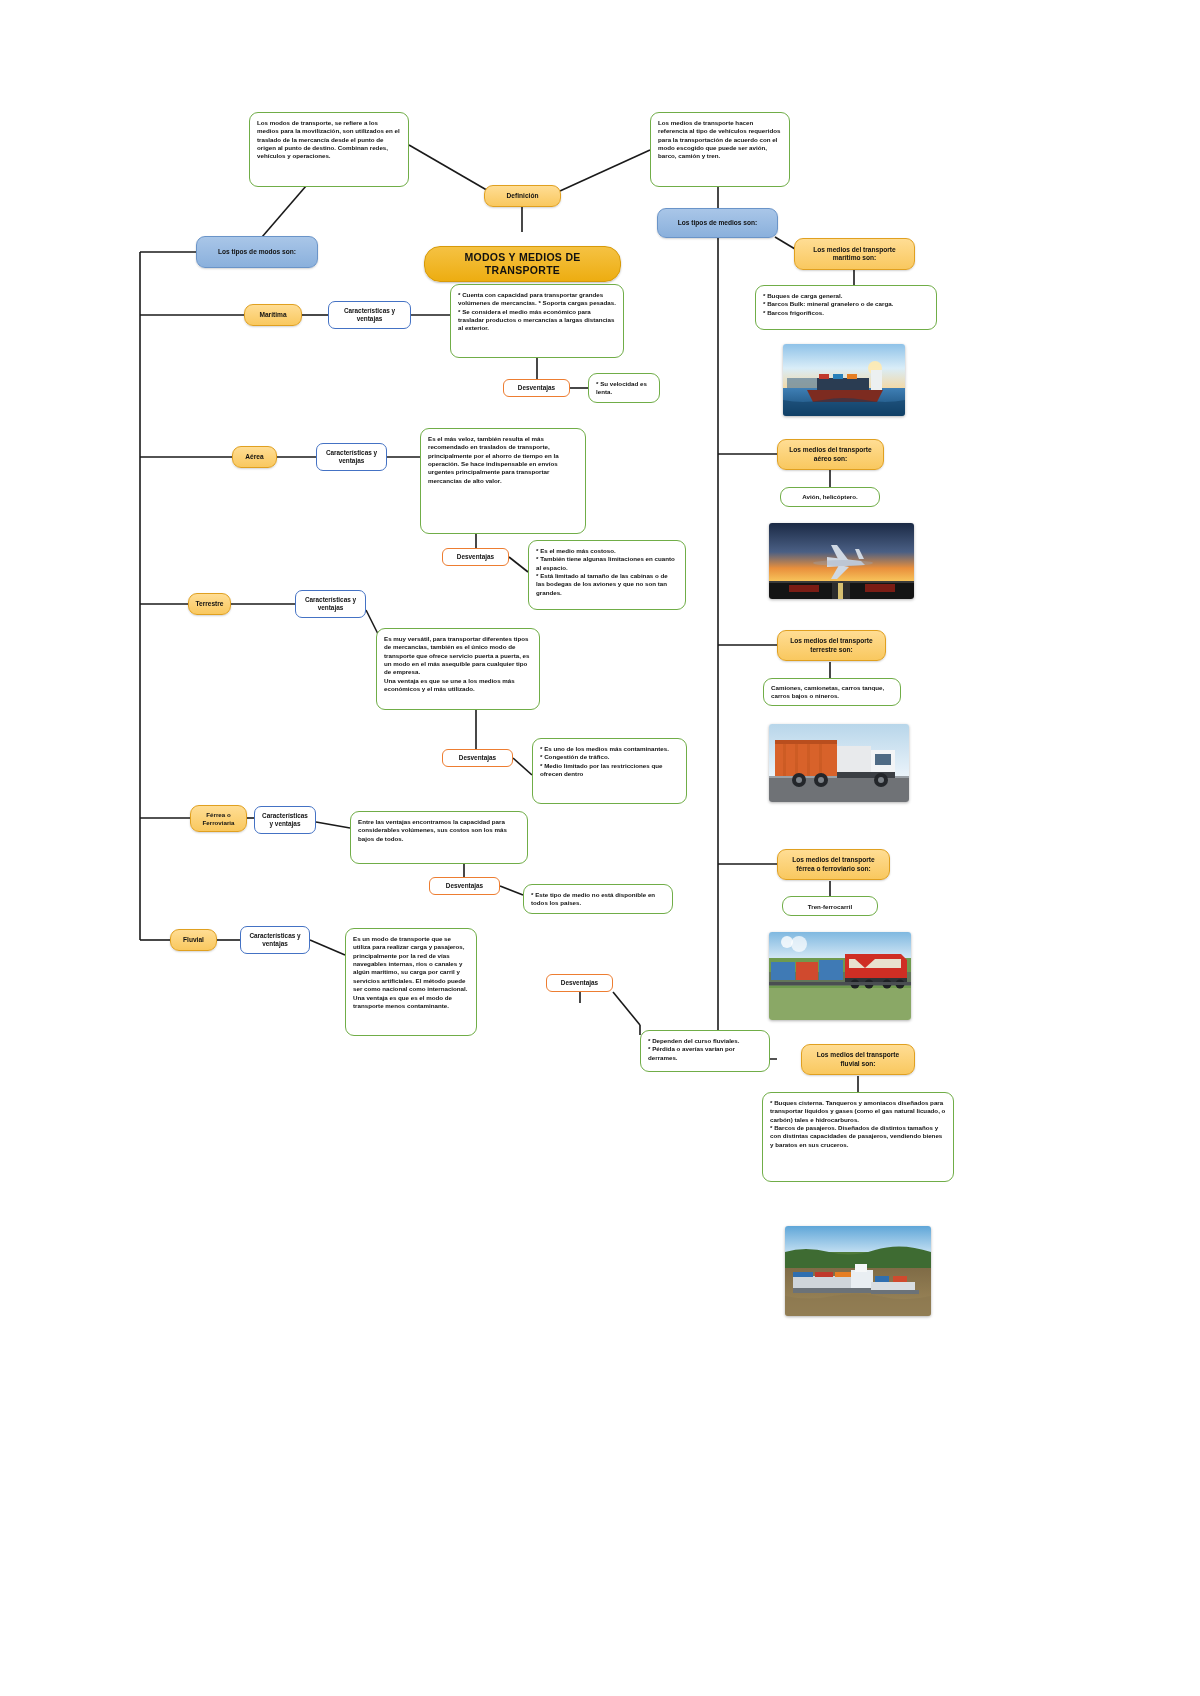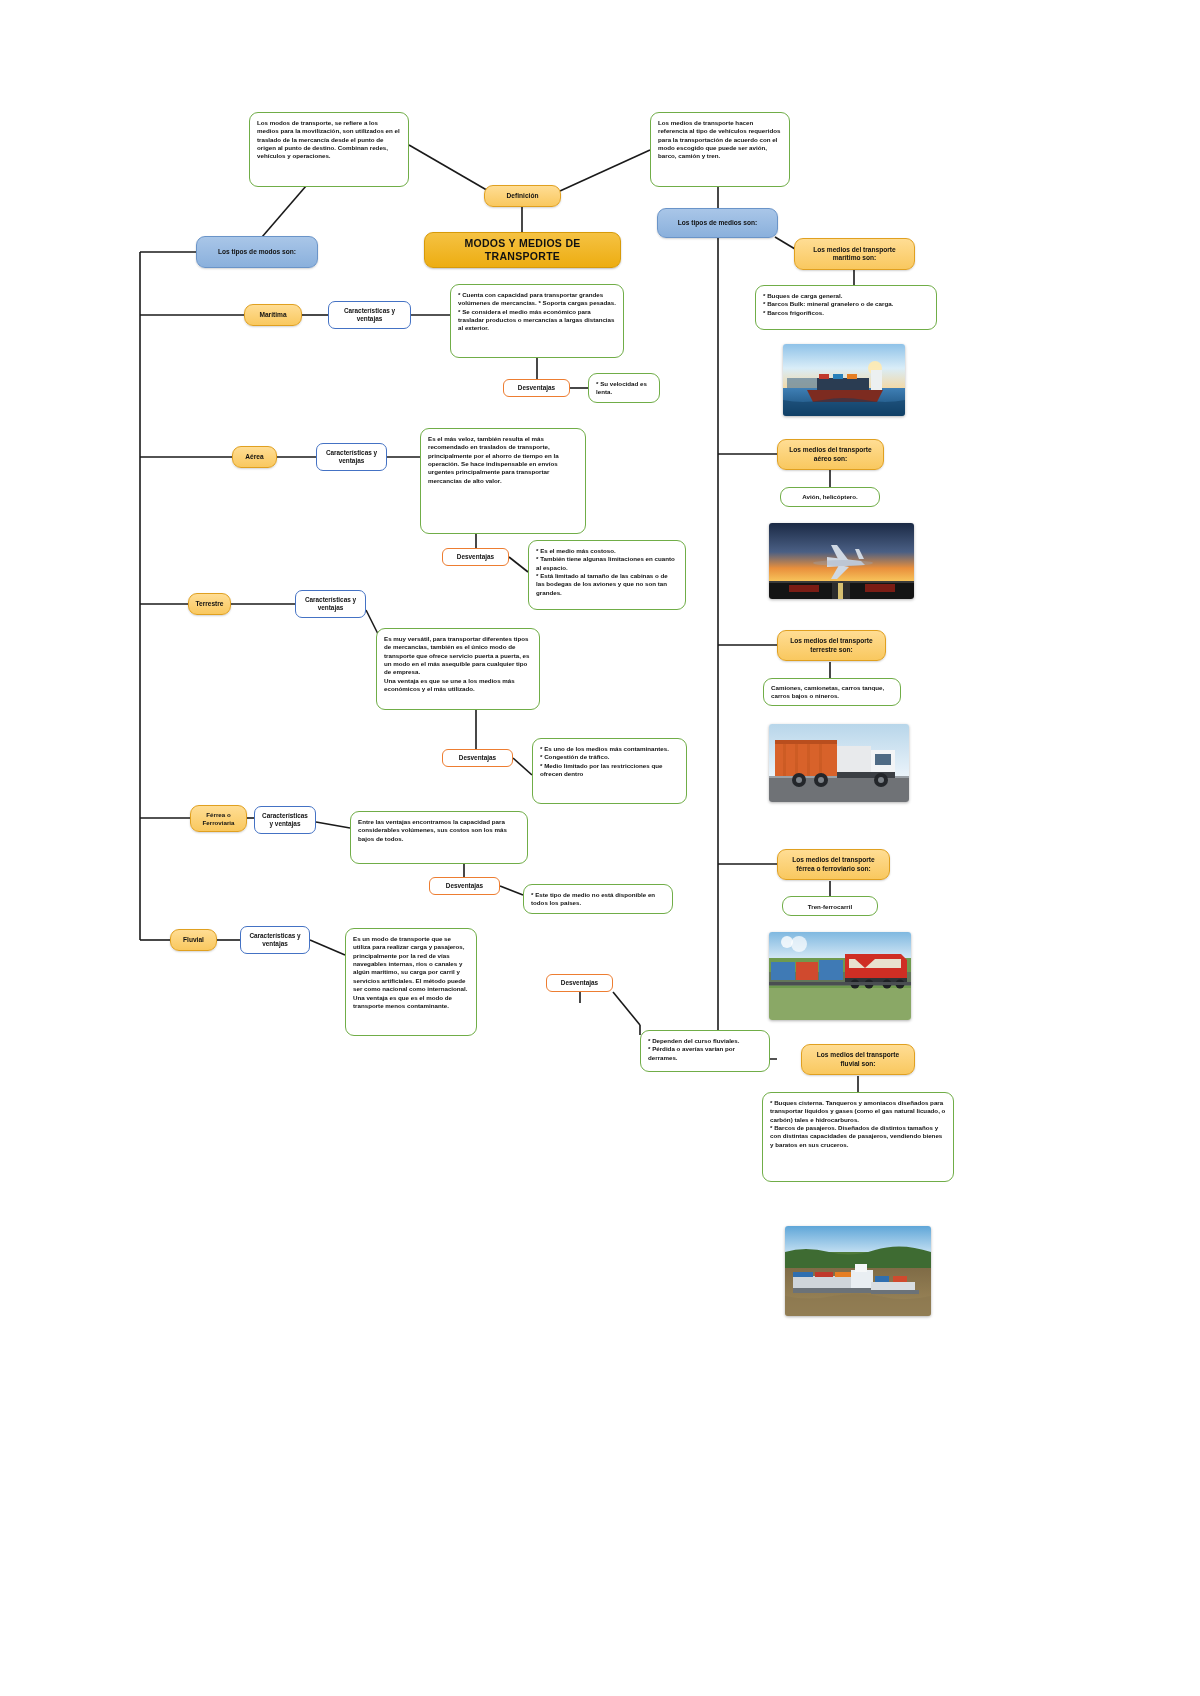--- a/index.html
+++ b/index.html
@@ -21,24 +21,25 @@
     padding:4px 6px;
     line-height:1.25;
     color:#111;
     z-index:5;
   }
 
   
   .n-title {
     background:linear-gradient(to bottom,#f5c243,#edad11);
     border:1px solid #d79a09;
-    border-radius:9px;
+    border-radius:16px;
     font-size:10.5px; font-weight:bold;
     letter-spacing:.3px;
     box-shadow:0 1px 2px rgba(0,0,0,.25);
+    margin-top:14px;
   }
   
   .n-amber {
     background:linear-gradient(to bottom,#ffd98a,#fbc košu);
     background:linear-gradient(to bottom,#ffdf9b,#fac košu);
     background:linear-gradient(to bottom,#ffdd94,#f9c85f);
     border:1.2px solid #e0a020;
     border-radius:9px;
     font-size:6.6px; font-weight:bold;
     box-shadow:0 1px 2px rgba(0,0,0,.18);

